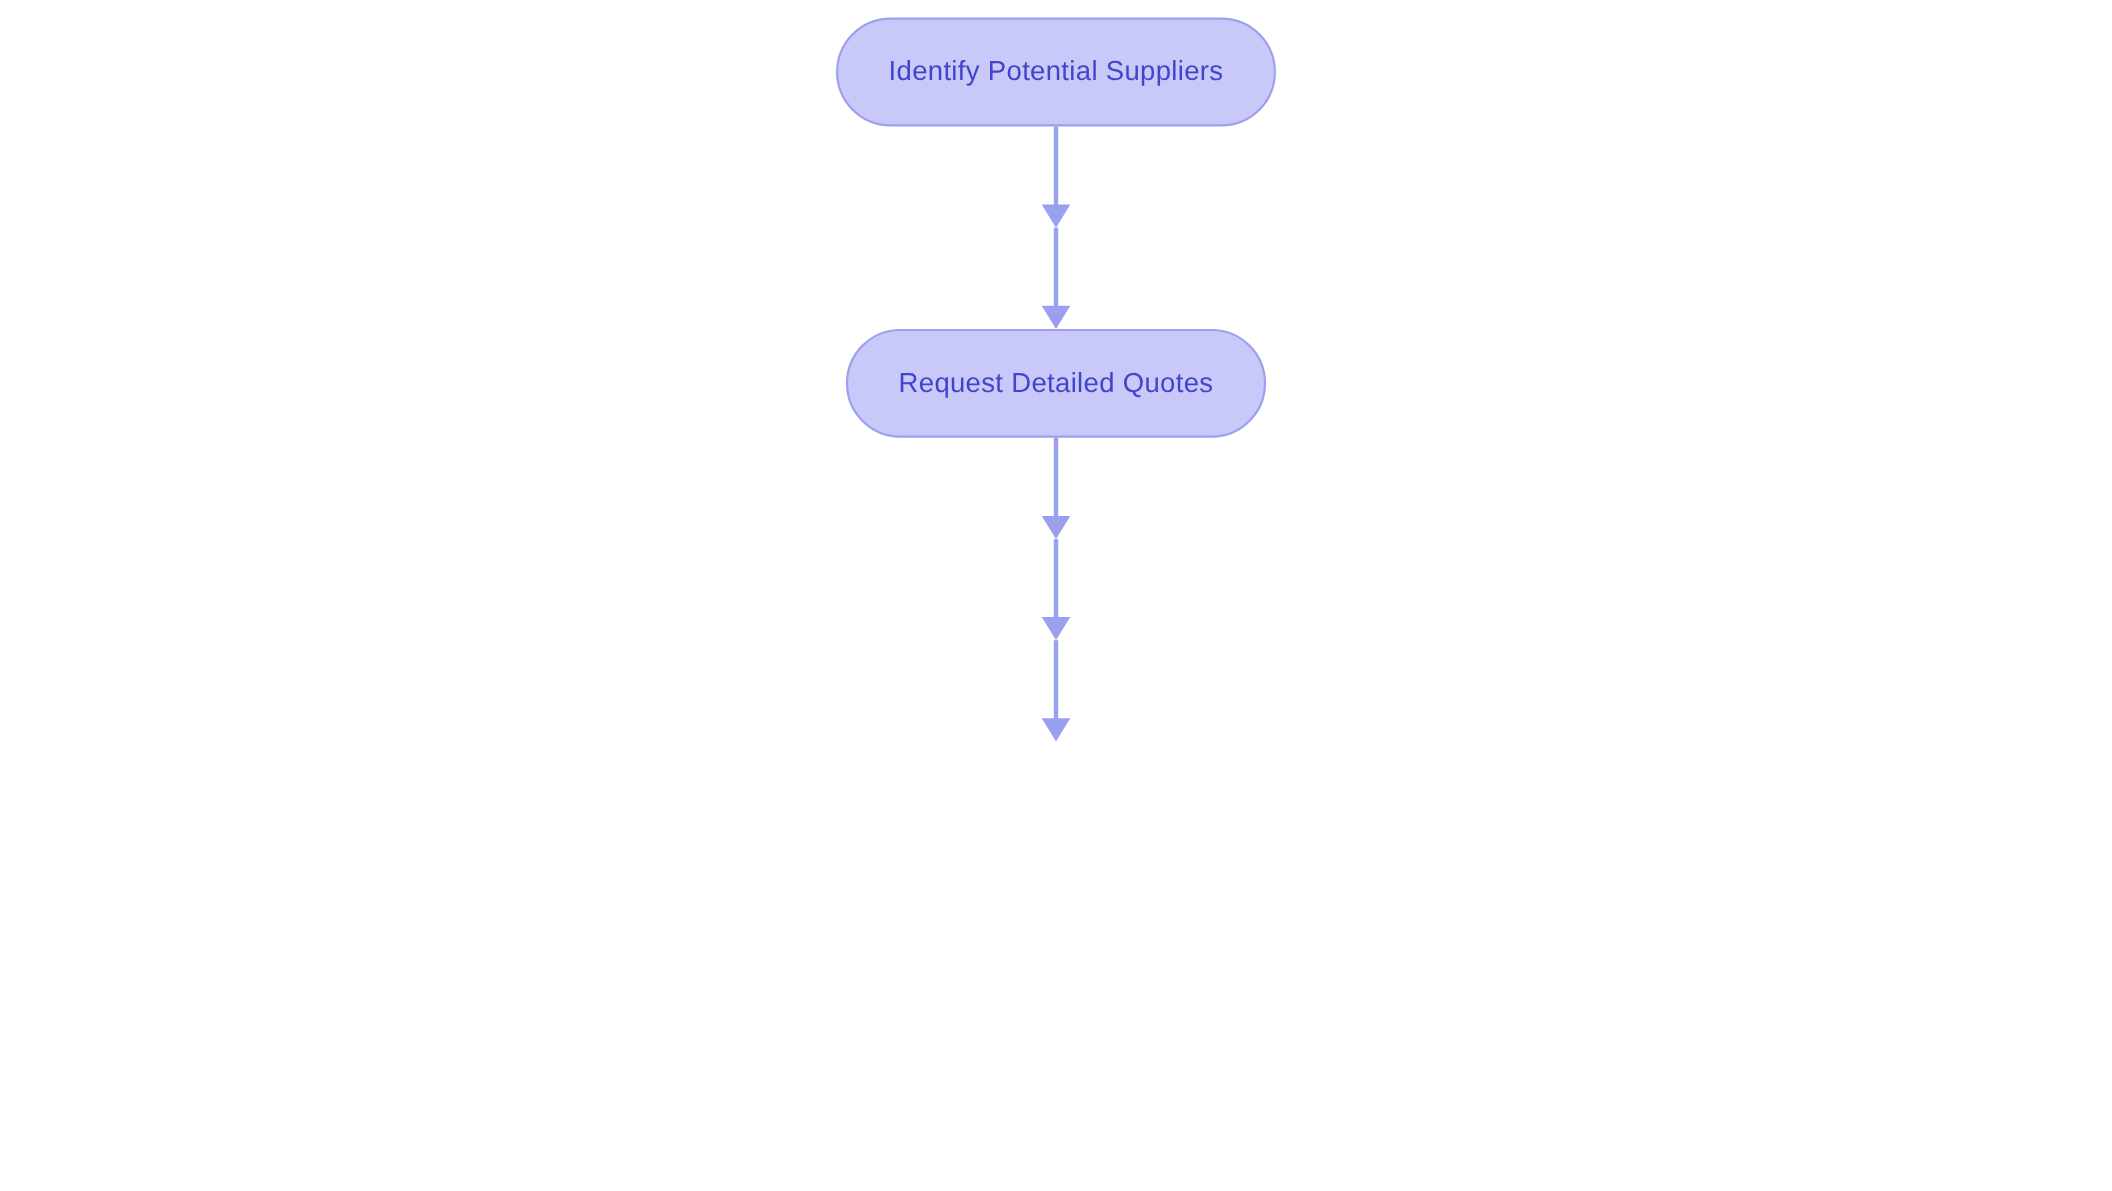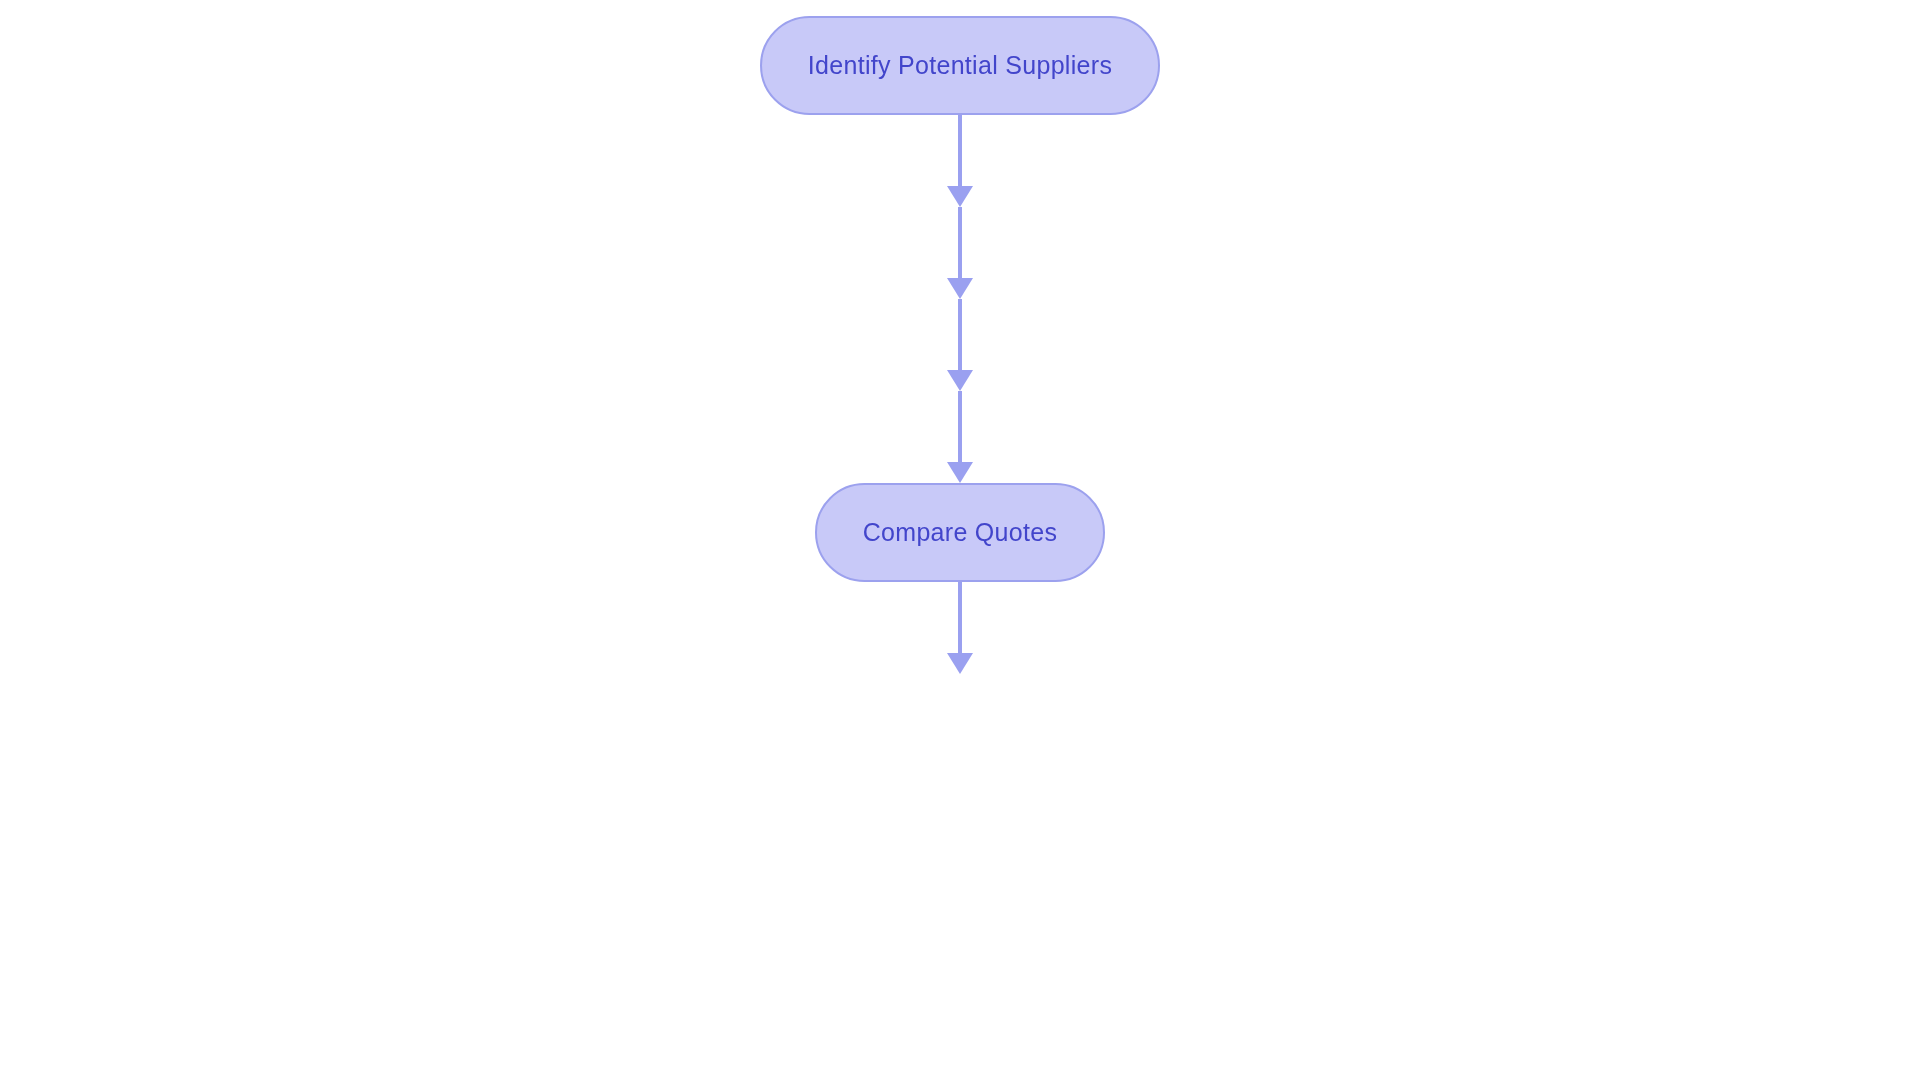--- a/index.html
+++ b/index.html
@@ -82,35 +82,35 @@
       <div class="stem"></div>
       <div class="head"></div>
     </div>
 
 
     <div class="connector">
       <div class="stem"></div>
       <div class="head"></div>
     </div>
 
+    <div class="node">
+      <span>Request Detailed Quotes</span>
+    </div>
 
     <div class="connector">
       <div class="stem"></div>
       <div class="head"></div>
     </div>
 
 
     <div class="connector">
       <div class="stem"></div>
       <div class="head"></div>
     </div>
 
-    <div class="node">
-      <span>Compare Quotes</span>
-    </div>
 
     <div class="connector">
       <div class="stem"></div>
       <div class="head"></div>
     </div>
 
 
   </div>
 </div>
 

